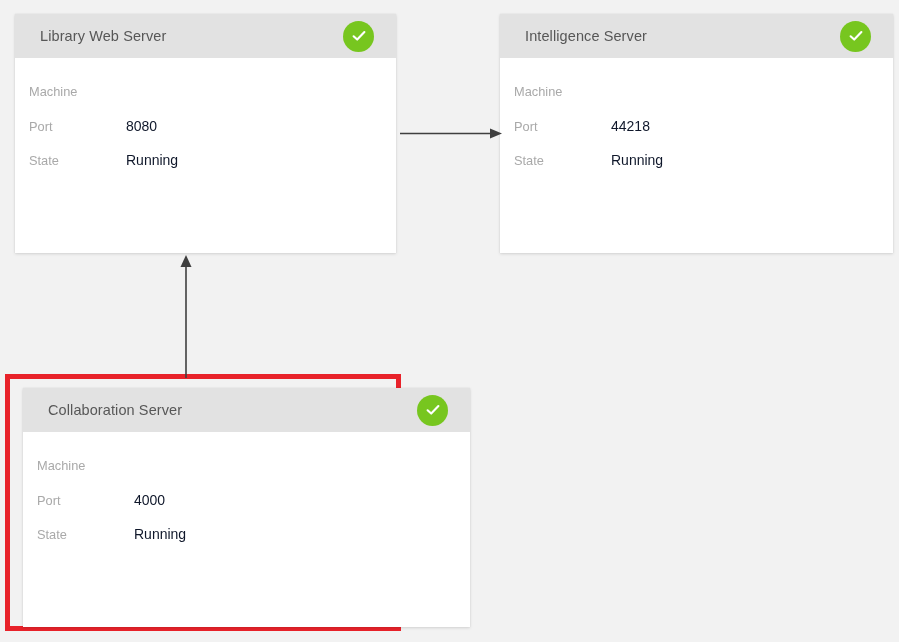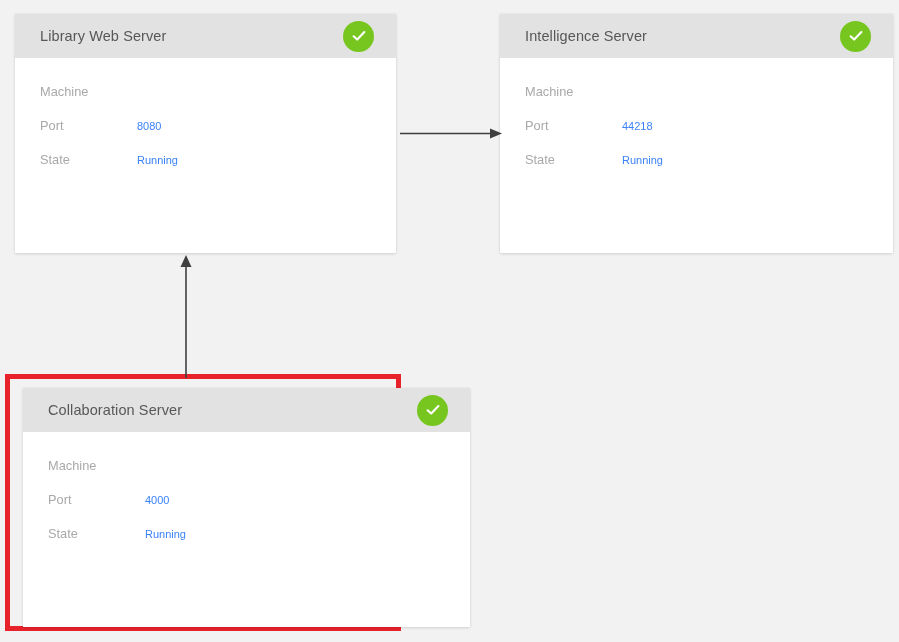--- a/index.html
+++ b/index.html
@@ -61,32 +61,32 @@
   }
 
   .card-body {
     position: relative;
     padding: 26px 0 0 0;
   }
   .prop-row {
     display: flex;
     align-items: baseline;
     height: 34px;
-    padding-left: 25px;
+    padding-left: 14px;
   }
   .prop-label {
     width: 97px;
     flex: 0 0 97px;
     font-size: 12.8px;
     color: #a9a9a9;
     white-space: nowrap;
   }
   .prop-value {
-    font-size: 11px;
-    color: #3b82f6;
+    font-size: 14px;
+    color: #0f172a;
     white-space: nowrap;
   }
 
   
   #card-library {
     left: 15px;
     top: 14px;
     width: 381px;
     height: 239px;
   }

